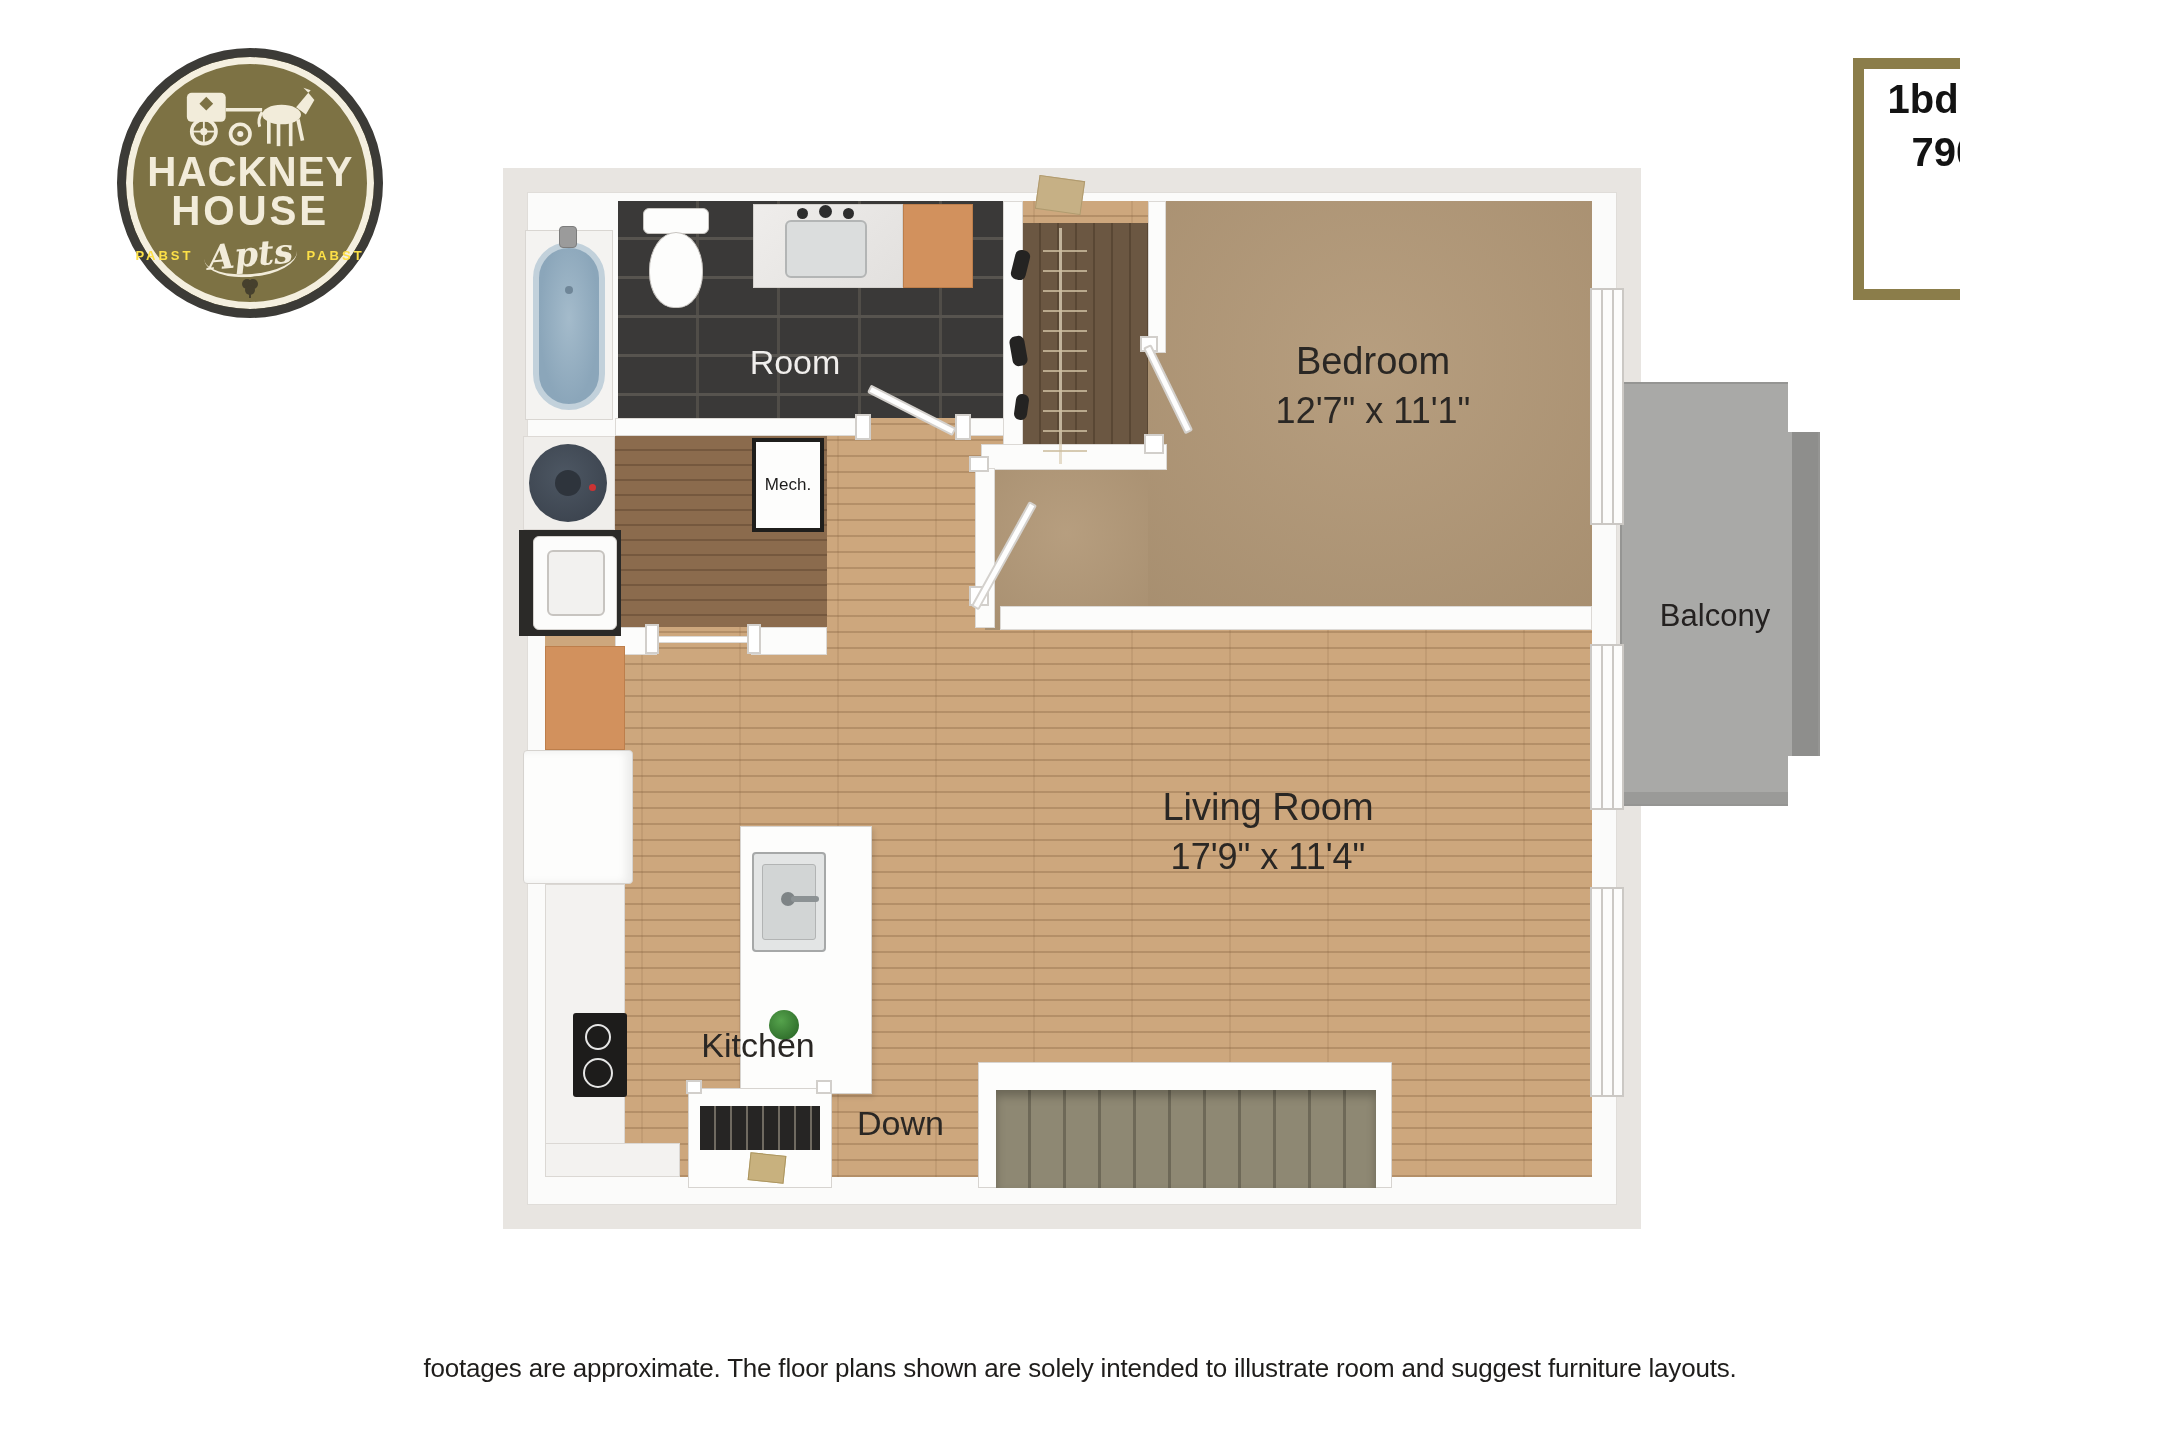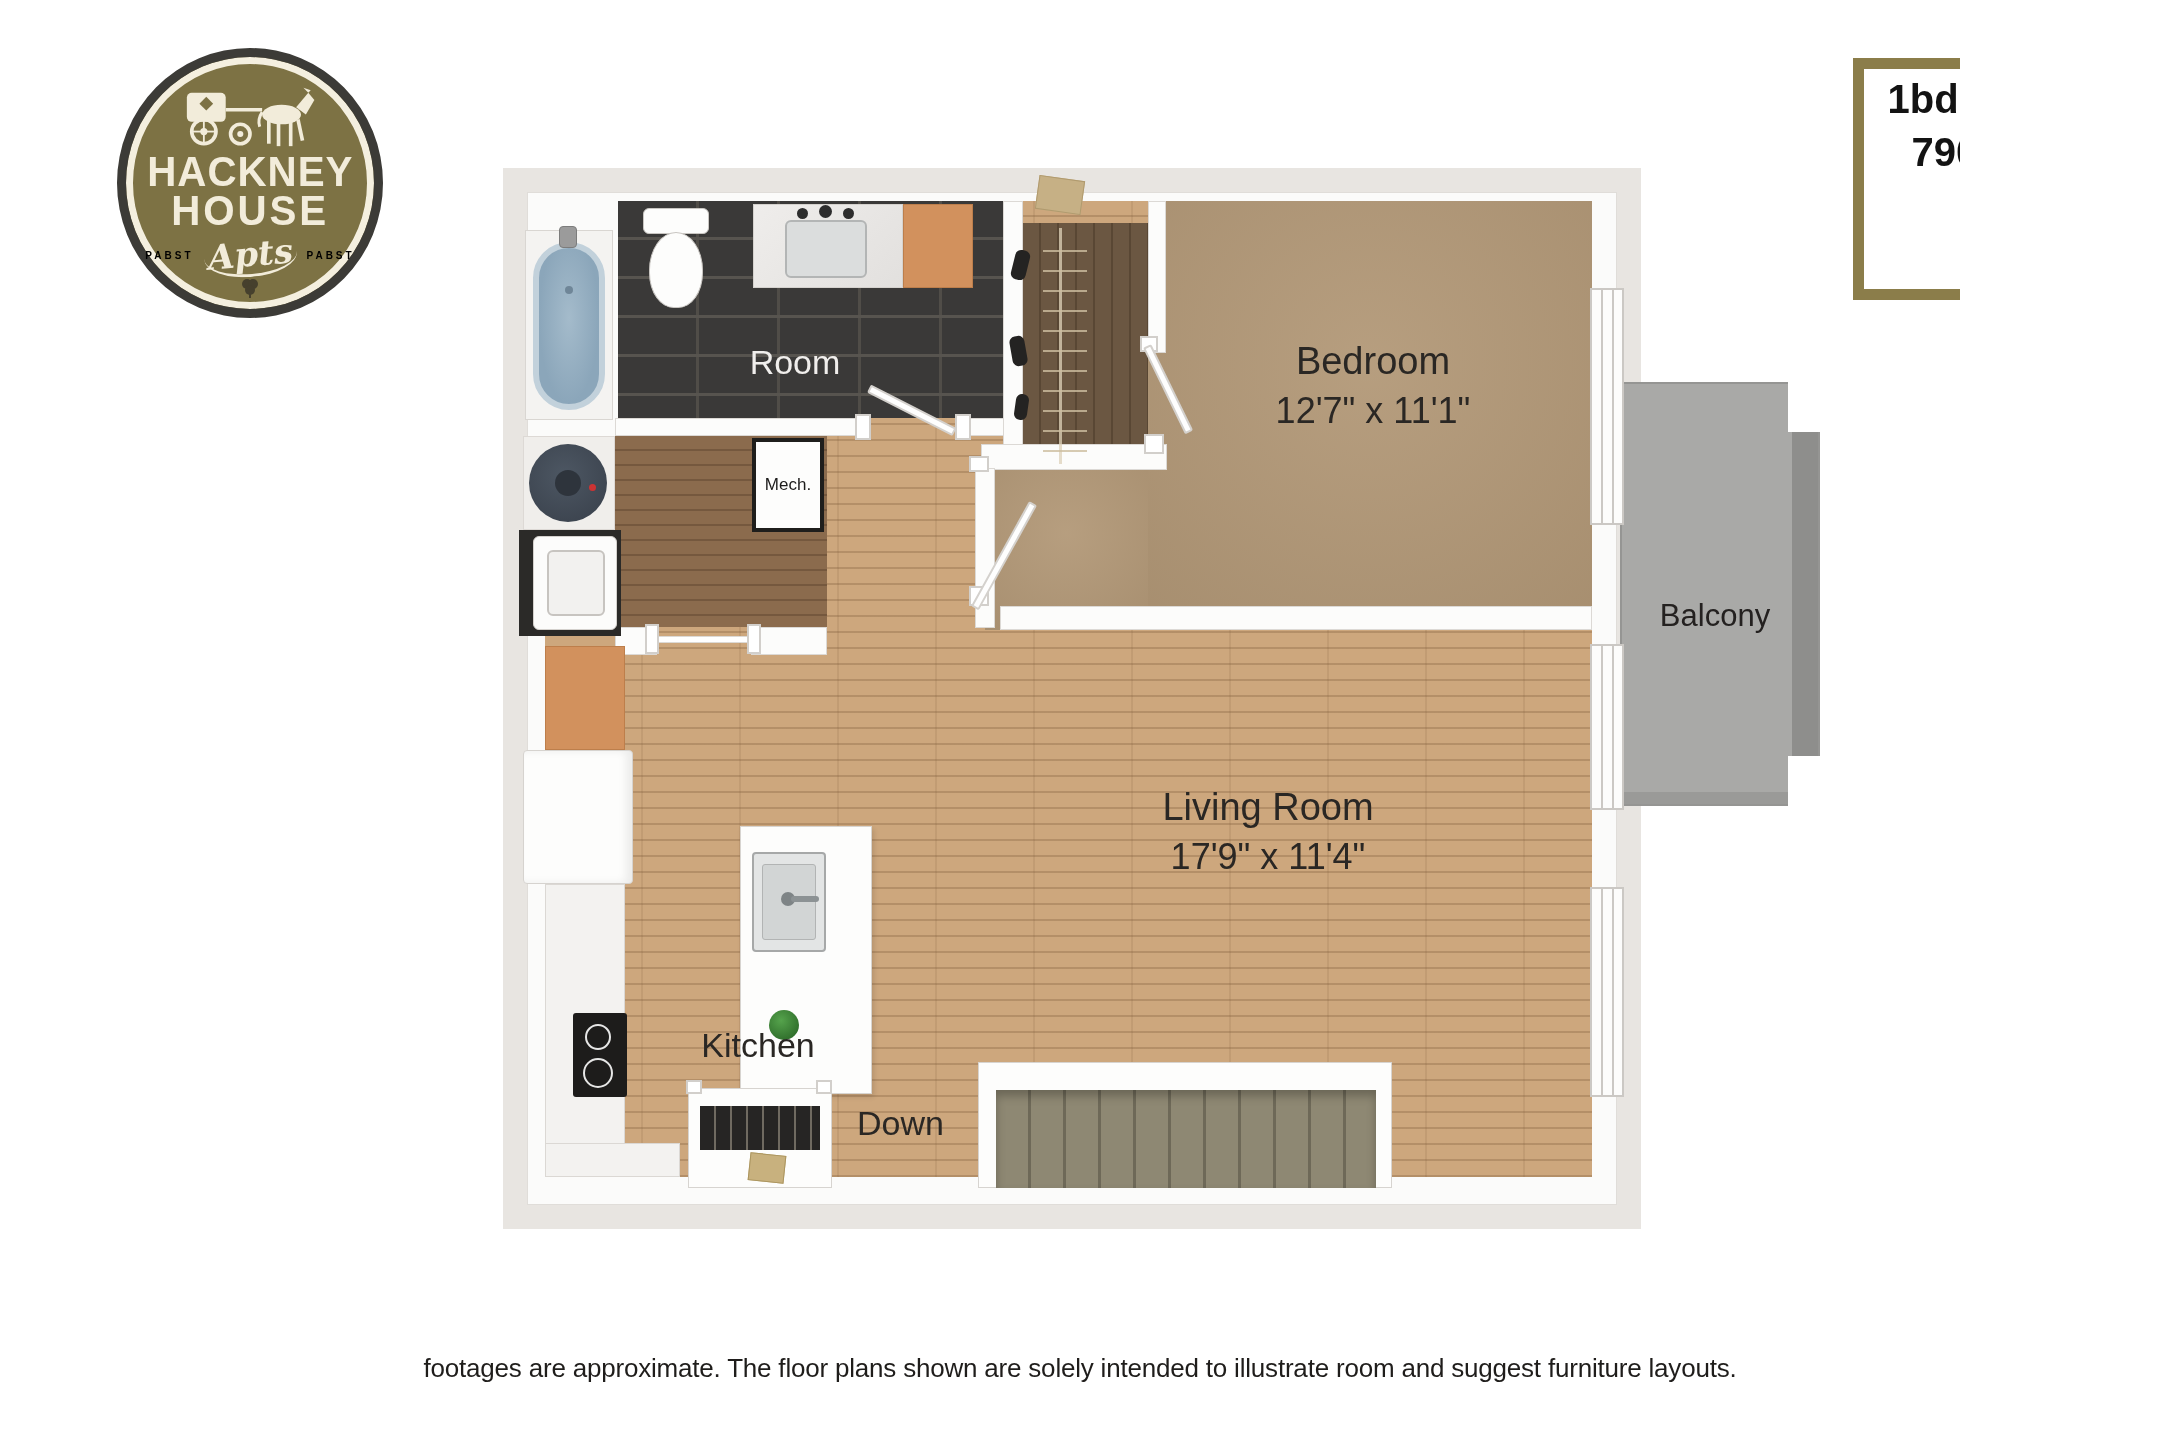--- a/index.html
+++ b/index.html
@@ -9,21 +9,21 @@
 
   
   .logo { position:absolute; left:117px; top:48px; width:266px; height:270px; border-radius:50%;
           background:#7d7244; border:9px solid #3c3b37; box-shadow: inset 0 0 0 7px #f4efdf;
           display:flex; flex-direction:column; align-items:center; }
   .logo .carriage { margin-top:26px; }
   .logo-line { color:#f2ecda; font-weight:bold; line-height:0.92; letter-spacing:1px; transform:scaleX(.96); }
   .logo-line.l1 { font-size:42px; margin-top:2px; }
   .logo-line.l2 { font-size:42px; letter-spacing:3px; }
   .logo-sub { margin-top:4px; display:flex; align-items:center; gap:10px; height:42px; }
-  .logo-sub .small { font-size:10px; font-weight:bold; letter-spacing:3px; color:#000000; }
+  .logo-sub .small { font-size:13px; font-weight:bold; letter-spacing:3px; color:#fde047; }
   .logo-sub .script { font-family:"DejaVu Serif", serif; font-style:italic; font-weight:bold;
                       font-size:34px; color:#f2ecda; transform:rotate(-5deg);
                       border-bottom:3px solid #f2ecda; border-radius:0 0 60% 60%; padding:0 4px 0 4px; }
   .hop { margin-top:2px; }
 
   
   .unit-card { position:absolute; left:1853px; top:58px; width:246px; height:242px;
                background:#ffffff; border:11px solid #8b7d4a; text-align:center; color:#131313; }
   .unit-id { font-size:80px; font-weight:bold; line-height:1; margin-top:12px; letter-spacing:1px; }
   .unit-bb { font-size:40px; font-weight:bold; margin-top:8px; letter-spacing:0px;padding-left:12px; }

